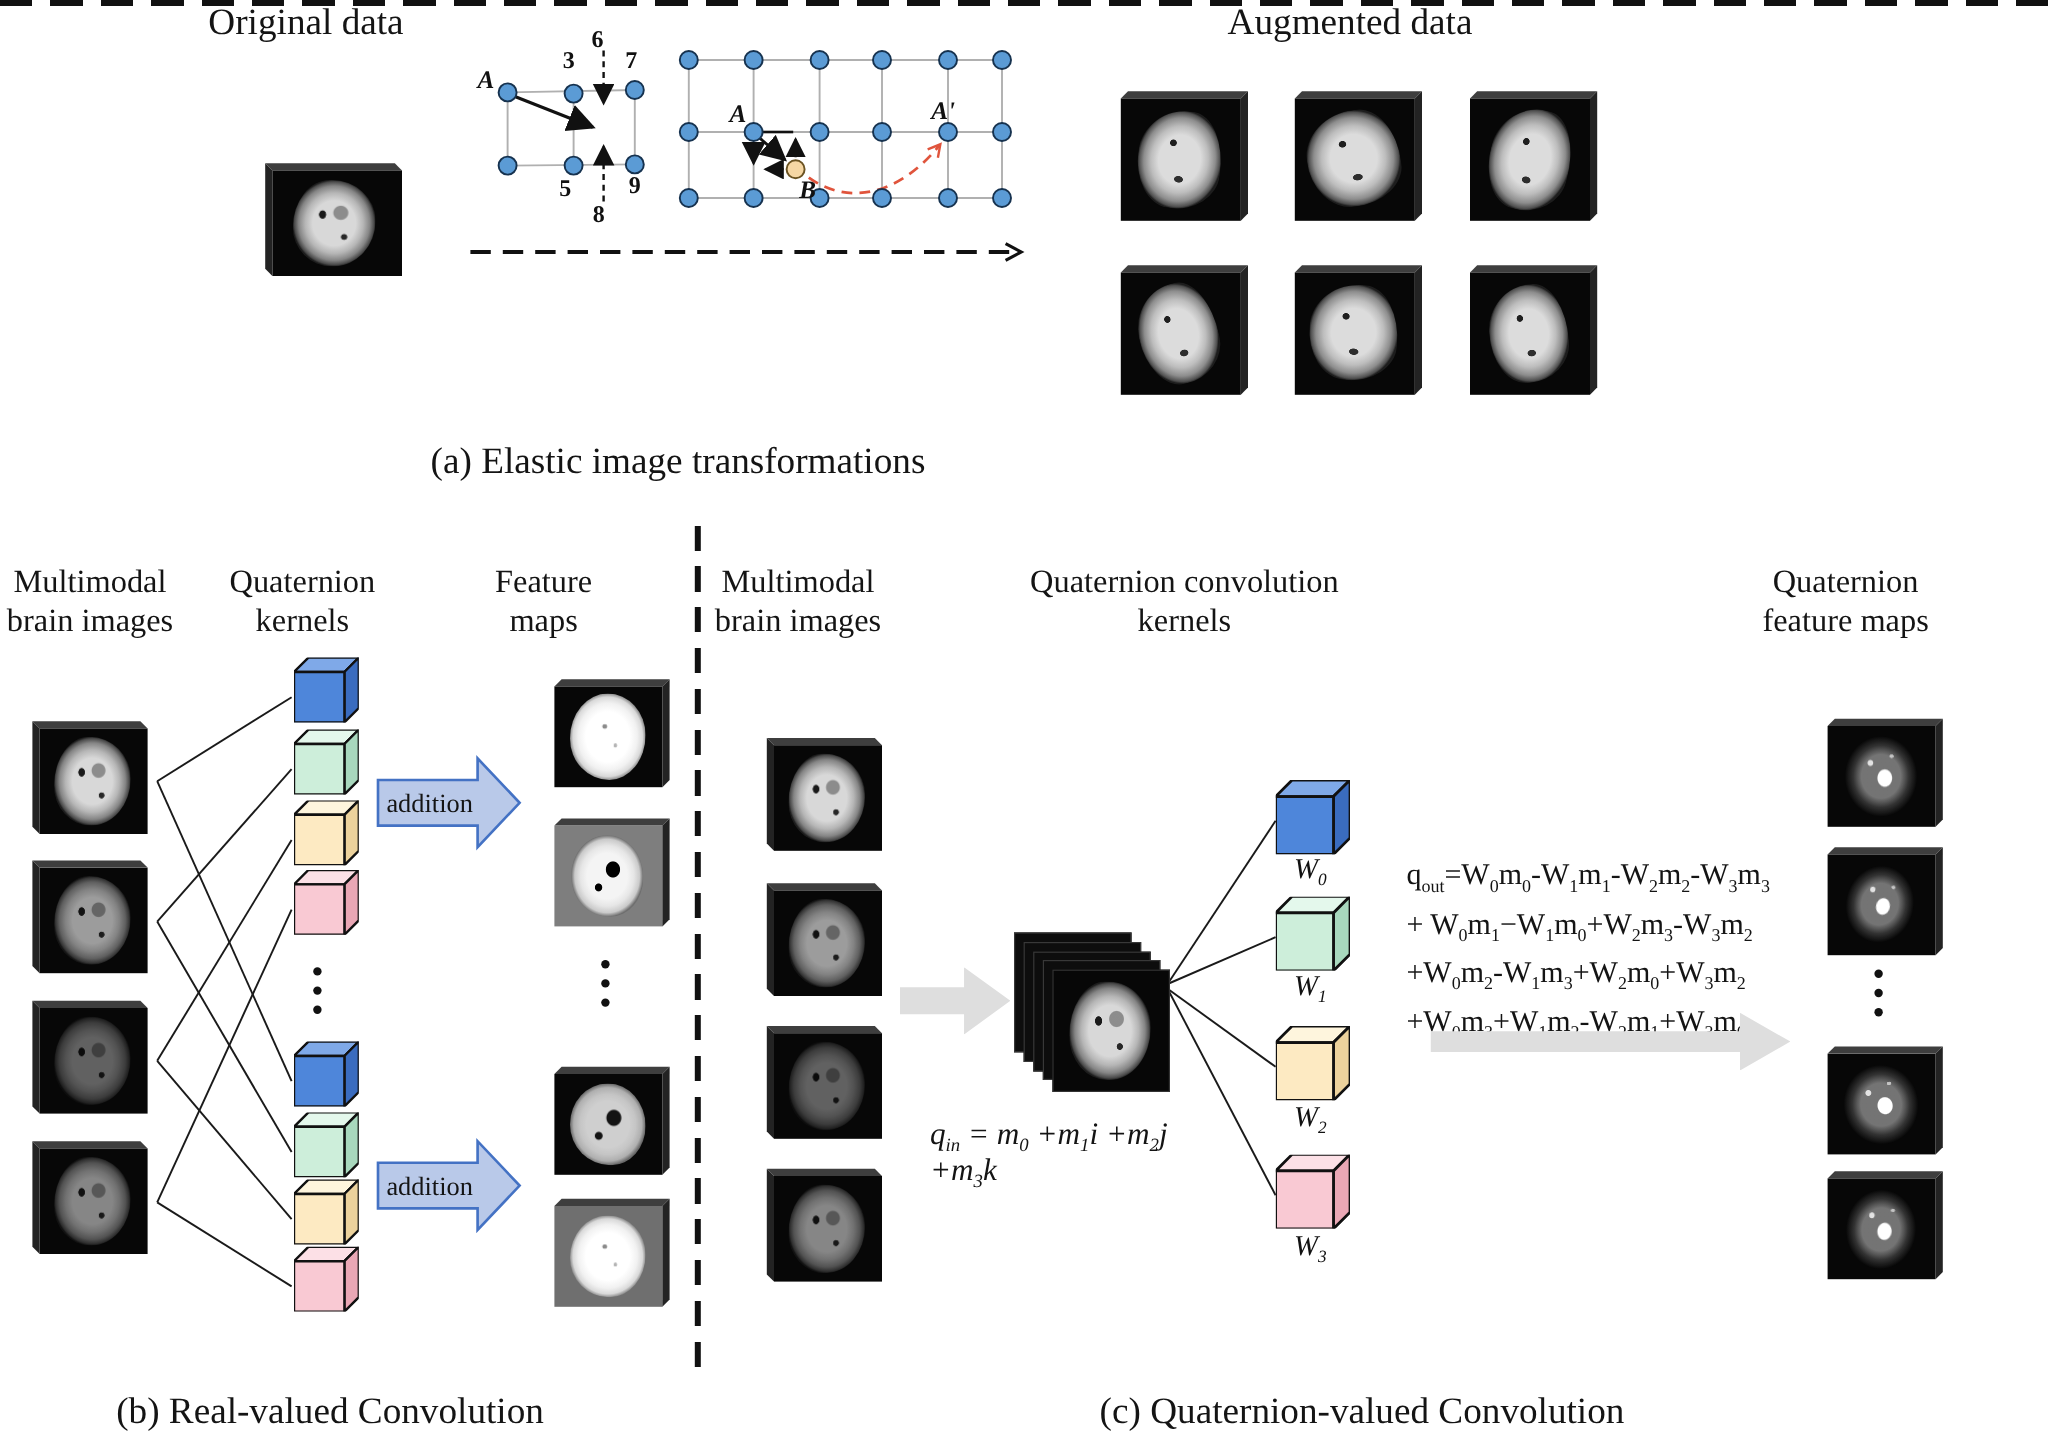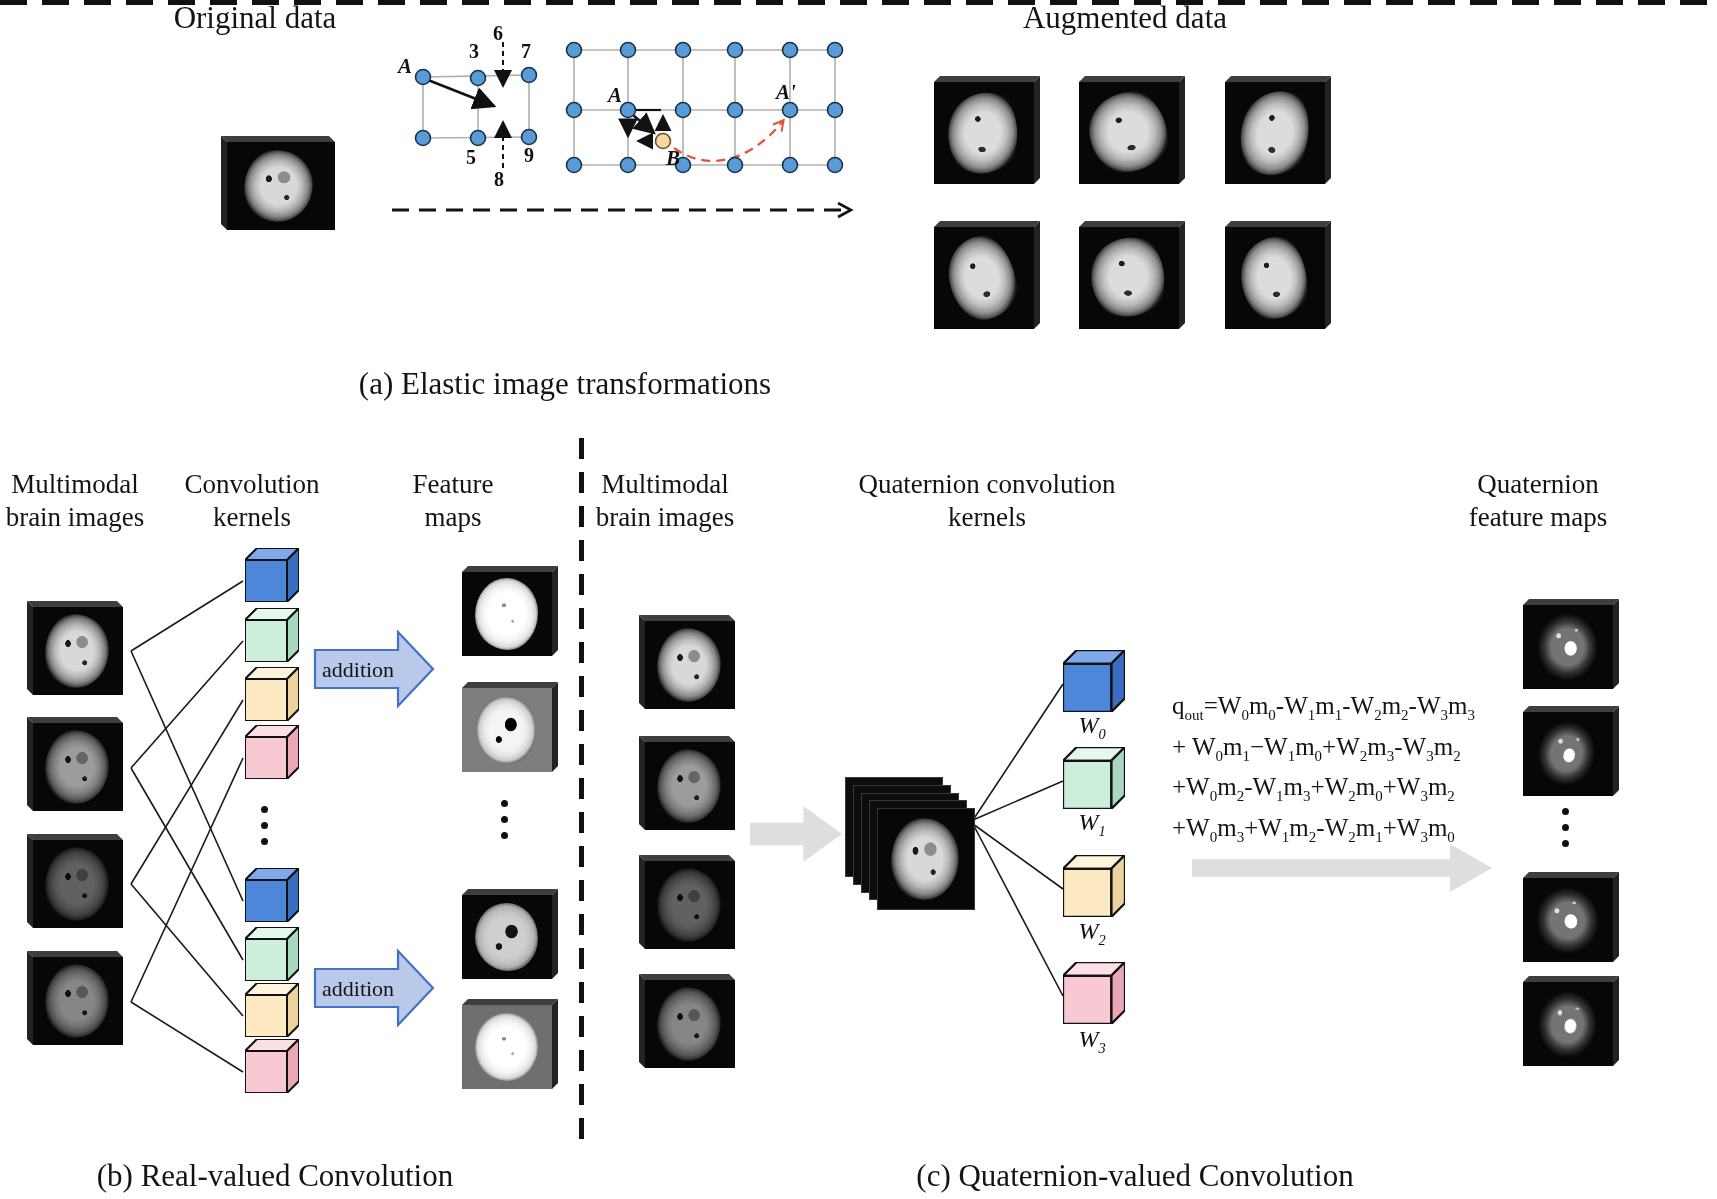--- a/index.html
+++ b/index.html
@@ -58,21 +58,21 @@
       radial-gradient(closest-side at 55% 52%, #fff 0 20%, transparent 23%),
       radial-gradient(closest-side at 36% 34%, rgba(255,255,255,.8) 0 9%, transparent 12%),
       radial-gradient(closest-side at 64% 26%, rgba(255,255,255,.6) 0 7%, transparent 9%),
       radial-gradient(closest-side, rgba(225,225,225,.5) 52%, rgba(150,150,150,.3) 74%, transparent 96%);}
   
   .f3{stroke:#111;stroke-width:2;stroke-linejoin:round;}
   .face-f{fill:var(--f,#888);}
   .face-t{fill:var(--t,#aaa);}
   .face-s{fill:var(--s,#777);}
   .wlbl{font-size:24px;font-style:italic;text-align:center;}
-  .eq{font-size:25px;line-height:1.62;color:#141414;}
+  .eq{font-size:25px;line-height:1.62;color:#141414;margin-top:24px;}
   .qin{font-size:26px;font-style:italic;color:#141414;}
   .addlbl{font-size:22px;text-align:left;color:#141414;}
   .vdots{position:absolute;display:flex;flex-direction:column;gap:9px;}
   .vdots i{width:7px;height:7px;border-radius:50%;background:#111;}
   .fat-arrow{position:absolute;background:#dedede;}
 </style>
 </head>
 <body>
 
 <div id="canvas">
@@ -219,21 +219,21 @@
   <div class="tile tr" style="left:1079px;top:227px;width:100px;height:102px;">
     <div class="blob aug" style="left:12%;top:10%;width:74%;height:78%;transform:rotate(5deg);"></div>
     </div>
   <div class="tile tr" style="left:1225px;top:227px;width:100px;height:102px;">
     <div class="blob aug" style="left:16%;top:10%;width:66%;height:80%;transform:rotate(-4deg);"></div>
     </div>
 
   <div class="abs cap" style="left:300px;top:366px;width:530px;">(a) Elastic image transformations</div>
 
   <div class="abs hdr" style="left:0;top:468px;width:150px;">Multimodal brain images</div>
-  <div class="abs hdr" style="left:172px;top:468px;width:160px;">Convolution kernels</div>
+  <div class="abs hdr" style="left:172px;top:468px;width:160px;">Quaternion kernels</div>
   <div class="abs hdr" style="left:392px;top:468px;width:122px;">Feature maps</div>
 
   <div class="tile tl" style="left:33px;top:607px;width:90px;height:88px;">
     <div class="blob" style="left:13%;top:8%;width:72%;height:84%;"></div>
     </div>
   <div class="tile tl" style="left:33px;top:723px;width:90px;height:88px;">
     <div class="blob dim3" style="left:13%;top:8%;width:72%;height:84%;"></div>
     </div>
   <div class="tile tl" style="left:33px;top:840px;width:90px;height:88px;">
     <div class="blob dim2" style="left:13%;top:8%;width:72%;height:84%;"></div>
@@ -315,20 +315,21 @@
   <div class="fat-arrow" style="left:750px;top:806px;width:92px;height:56px;clip-path:polygon(0 30%,58% 30%,58% 0,100% 50%,58% 100%,58% 70%,0 70%);"></div>
 
   <div class="stackback" style="left:845px;top:777px;width:96px;height:98px;"></div>
   <div class="stackback" style="left:853px;top:785px;width:96px;height:98px;"></div>
   <div class="stackback" style="left:861px;top:793px;width:96px;height:98px;"></div>
   <div class="stackback" style="left:869px;top:800px;width:96px;height:98px;"></div>
   <div class="tile" style="left:877px;top:808px;width:96px;height:100px;border:1px solid #333;">
     <div class="blob" style="left:14%;top:9%;width:70%;height:82%;"></div>
     </div>
 
+  <div class="abs qin" style="left:775px;top:930px;width:260px;">q<sub>in</sub> = m<sub>0</sub> +m<sub>1</sub>i +m<sub>2</sub>j +m<sub>3</sub>k</div>
 
   <svg class="abs" width="62" height="62" style="left:1063px;top:650px;--f:#4e86da;--t:#7fa9e8;--s:#3a6cbf;">
       <use href="#cube3d"></use>
     </svg>
   <div class="abs wlbl" style="left:1066px;top:712px;width:52px;">W<sub>0</sub></div>
   <svg class="abs" width="62" height="62" style="left:1063px;top:747px;--f:#cdeeda;--t:#e4f8ec;--s:#a8d8bd;">
       <use href="#cube3d"></use>
     </svg>
   <div class="abs wlbl" style="left:1066px;top:809px;width:52px;">W<sub>1</sub></div>
   <svg class="abs" width="62" height="62" style="left:1063px;top:855px;--f:#fdeac2;--t:#fef5dd;--s:#ecd29c;">

